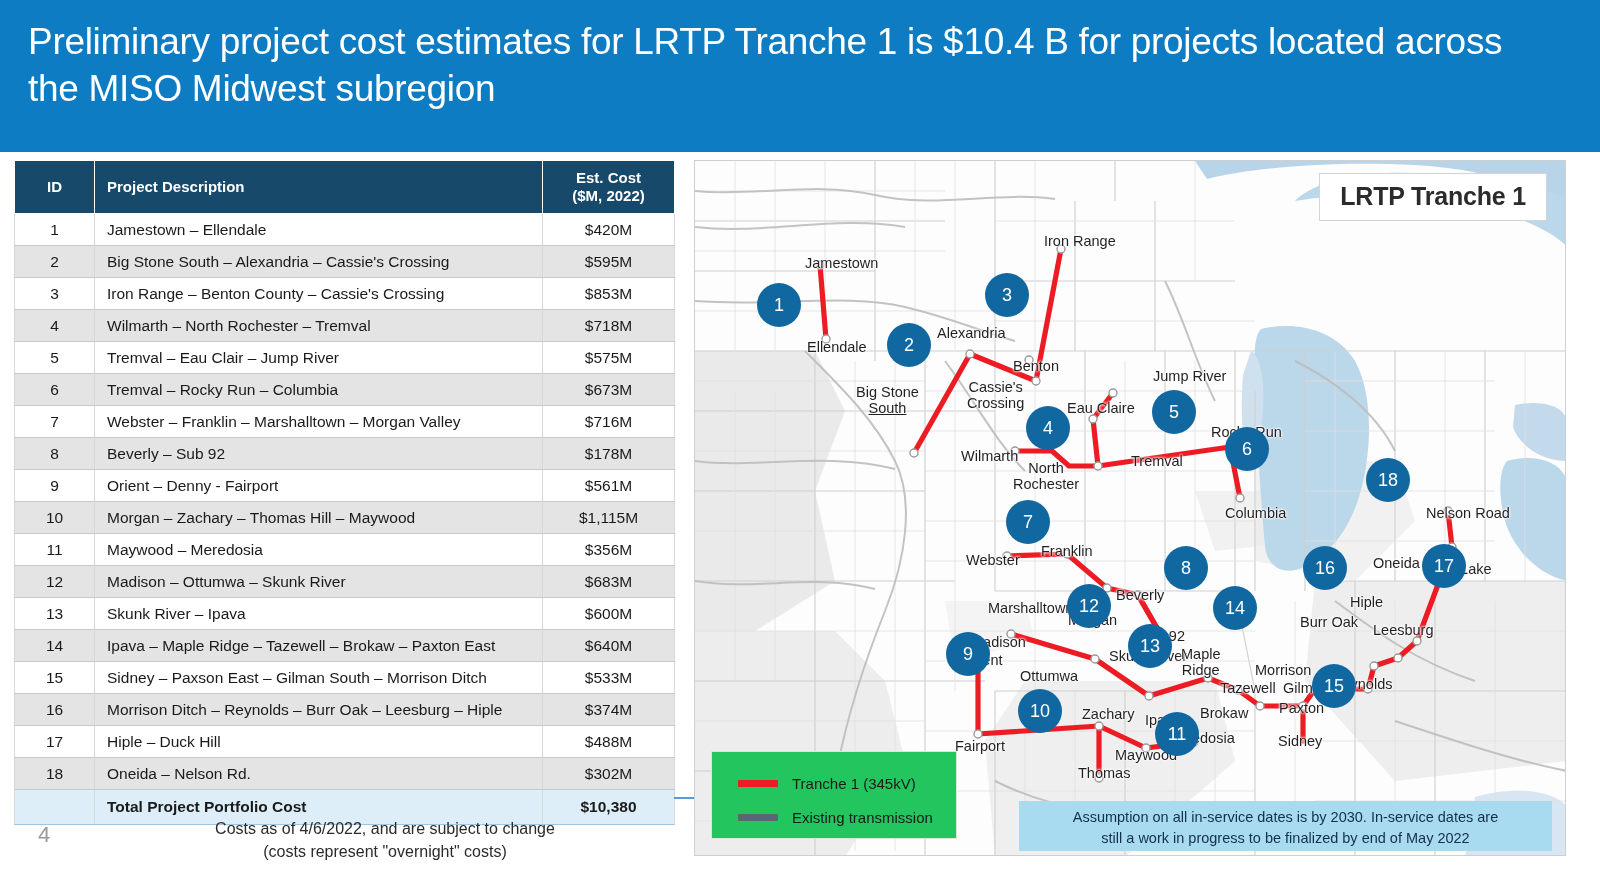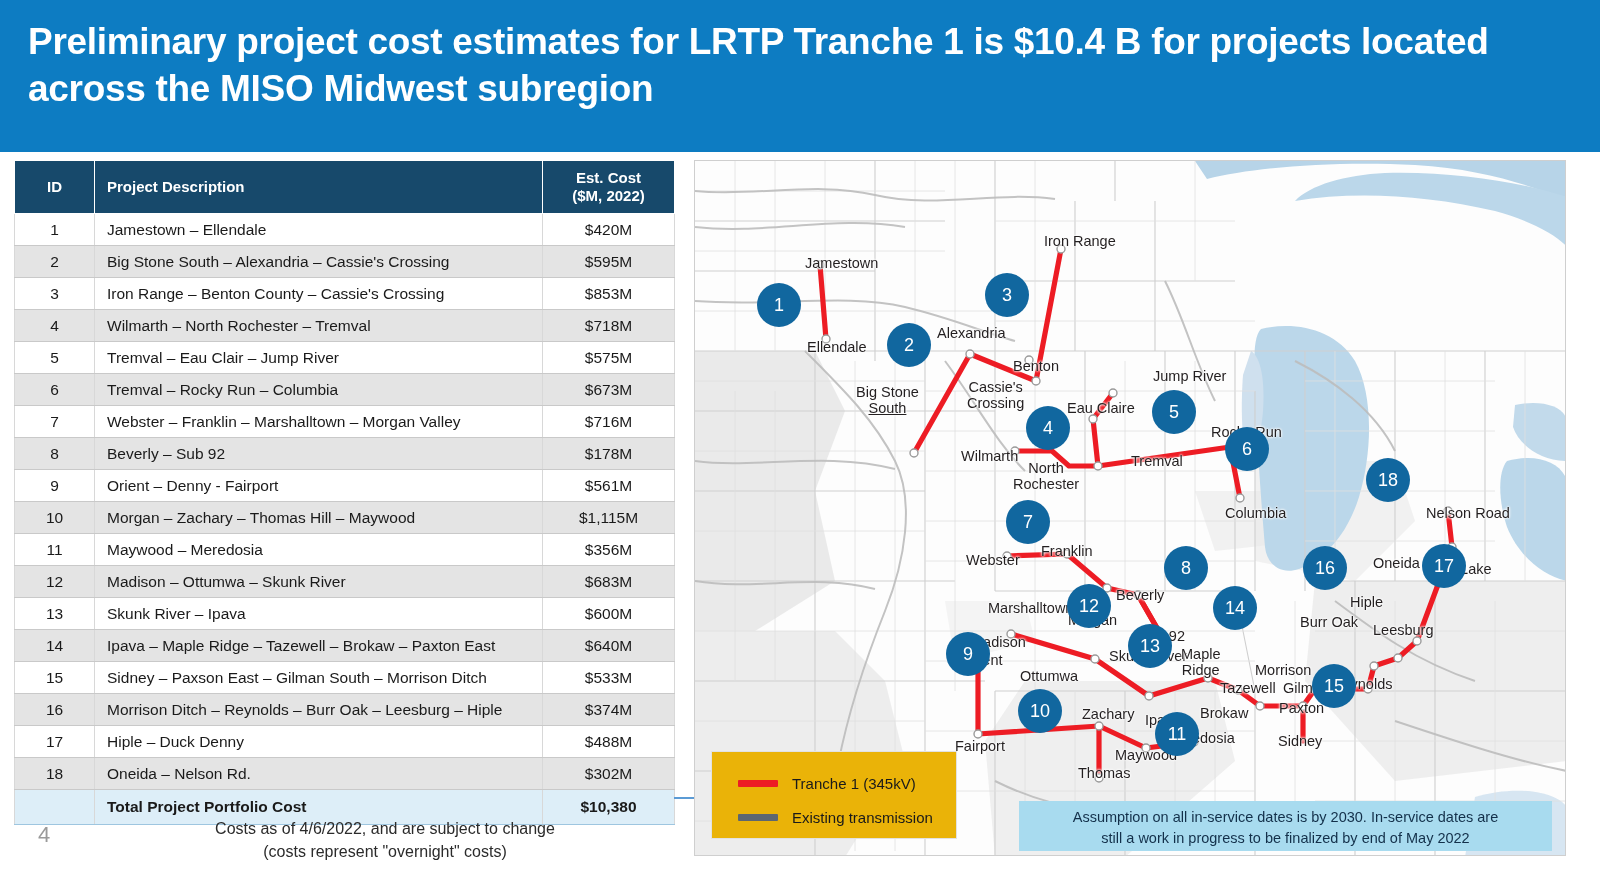--- a/index.html
+++ b/index.html
@@ -12,21 +12,21 @@
   #slide { position: relative; width: 1600px; height: 893px; background:#fff; }
 
   
   #header {
     position: absolute; left:0; top:0; width:1600px; height:152px;
     background:#0D7CC2;
   }
   #header-title {
     position:absolute; left:28px; top:18px; width:1500px;
     color:#ffffff; font-size:37px; line-height:1.28;
-    font-weight:700; letter-spacing:-0.3px;
+    font-weight:400; letter-spacing:-0.3px;
   }
 
   
   #table-wrap { position:absolute; left:14px; top:160px; width:660px; }
   table#cost-table { border-collapse:collapse; width:660px; table-layout:fixed; }
   table#cost-table col.c-id   { width:80px; }
   table#cost-table col.c-desc { width:448px; }
   table#cost-table col.c-cost { width:132px; }
 
   #cost-table thead th {
@@ -81,21 +81,21 @@
     position:absolute; right:18px; top:12px;
     background:#ffffff; border:1px solid #d4d4d4;
     padding:8px 20px 9px 20px;
     font-size:25px; font-weight:bold; color:#2b2b2b;
     letter-spacing:-0.2px;
   }
 
   
   #legend {
     position:absolute; left:16px; top:590px; width:246px; height:88px;
-    background:#eab308; border:1px solid #e2e2e2;
+    background:#22c55e; border:1px solid #e2e2e2;
     padding:14px 0 0 0;
     text-align:center;
   }
   .legend-row { display:flex; align-items:center; height:34px; padding-left:26px; }
   .legend-swatch { width:40px; height:7px; border-radius:1px; margin-right:14px; flex:0 0 auto; }
   .legend-swatch.red  { background:#ED1C24; }
   .legend-swatch.grey { background:#5C6670; }
   .legend-label { font-size:15px; color:#1a1a1a; white-space:nowrap; }
 
   
@@ -224,21 +224,21 @@
             <td class="t-desc">Sidney – Paxson East – Gilman South – Morrison Ditch</td>
             <td class="t-cost">$533M</td>
           </tr>
           <tr class="even">
             <td class="t-id">16</td>
             <td class="t-desc">Morrison Ditch – Reynolds – Burr Oak – Leesburg – Hiple</td>
             <td class="t-cost">$374M</td>
           </tr>
           <tr class="odd">
             <td class="t-id">17</td>
-            <td class="t-desc">Hiple – Duck Denny</td>
+            <td class="t-desc">Hiple – Duck Hill</td>
             <td class="t-cost">$488M</td>
           </tr>
           <tr class="even">
             <td class="t-id">18</td>
             <td class="t-desc">Oneida – Nelson Rd.</td>
             <td class="t-cost">$302M</td>
           </tr>
           <tr class="total-row">
             <td class="t-id"></td>
             <td class="t-desc">Total Project Portfolio Cost</td>
@@ -401,20 +401,21 @@
         <circle cx="649" cy="528" r="4"></circle>
           <circle cx="673" cy="528" r="4"></circle>
         <circle cx="679" cy="505" r="4"></circle>
           <circle cx="703" cy="497" r="4"></circle>
         <circle cx="722" cy="480" r="4"></circle>
           <circle cx="757" cy="386" r="4"></circle>
         <circle cx="753" cy="350" r="4"></circle>
       </g>
     </svg>
 
+    <div id="map-title-box">LRTP Tranche 1</div>
 
     <div id="place-layer">
         <div class="place" style="left: 110px; top: 95px;">
           <div style="text-align: center;">Jamestown</div>
         </div>
         <div class="place" style="left: 349px; top: 73px;">
           <div style="text-align: center;">Iron Range</div>
         </div>
         <div class="place" style="left: 112px; top: 179px;">
           <div style="text-align: center;">Ellendale</div>

